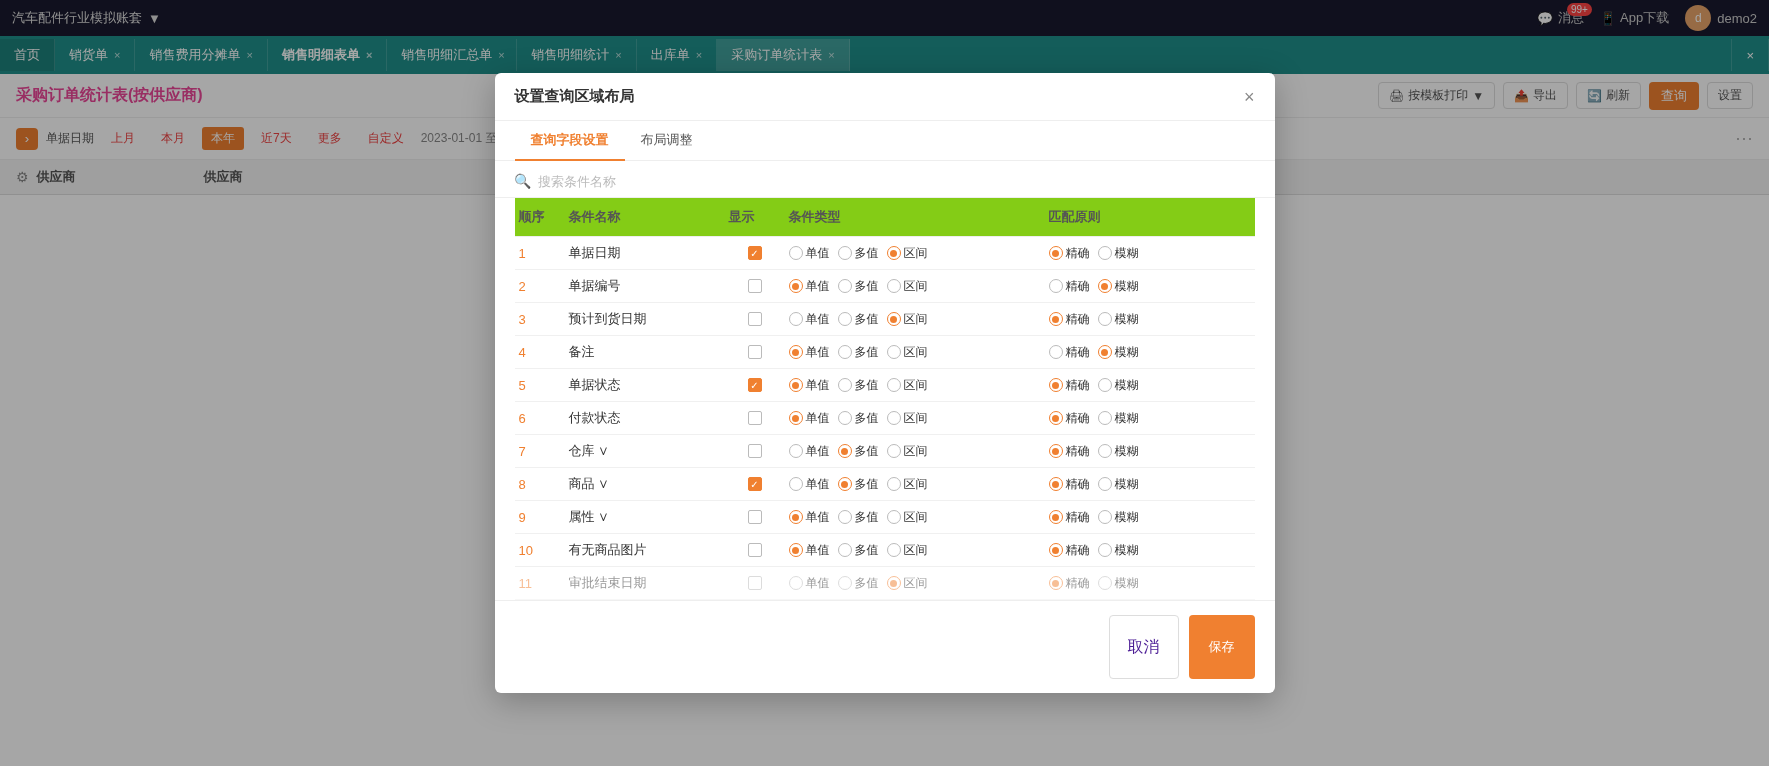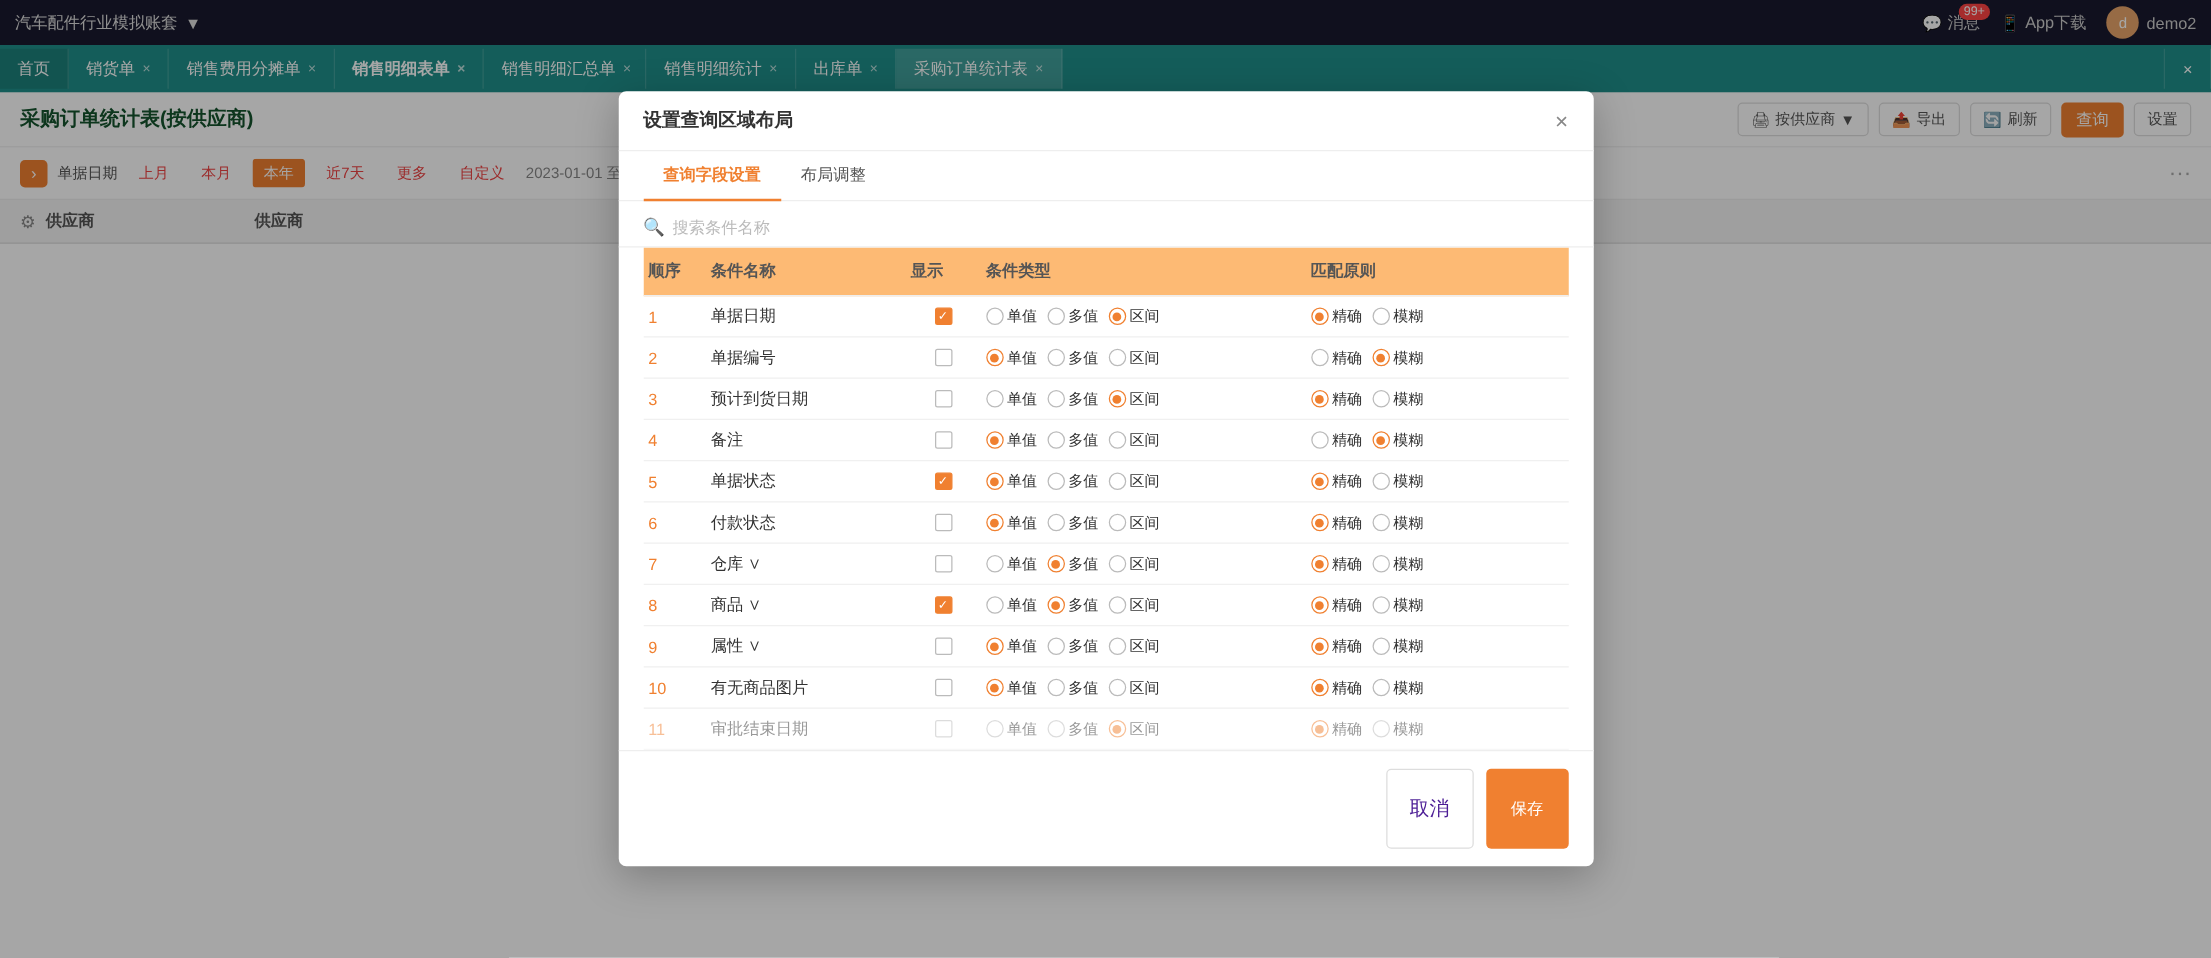--- a/index.html
+++ b/index.html
@@ -48,21 +48,21 @@
     
     .page-header {
       background: #fff;
       padding: 8px 16px;
       display: flex;
       align-items: center;
       justify-content: space-between;
       border-bottom: 1px solid #eee;
       height: 44px;
     }
-    .page-title { font-size: 16px; font-weight: bold; color: #14532d; }
+    .page-title { font-size: 16px; font-weight: bold; color: #ec4899; }
     .header-actions { display: flex; align-items: center; gap: 8px; }
     .btn-outline { border: 1px solid #ddd; background: #fff; padding: 4px 10px; border-radius: 4px; cursor: pointer; font-size: 12px; color: #555; display: flex; align-items: center; gap: 4px; }
     .btn-orange { background: #f08030; color: #fff; border: none; padding: 5px 12px; border-radius: 4px; cursor: pointer; font-size: 13px; }
 
     
     .filter-bar {
       background: #fff;
       padding: 6px 16px;
       display: flex;
       align-items: center;
@@ -162,21 +162,21 @@
     .cond-table {
       flex: 1;
       overflow-y: auto;
       padding: 0 20px;
     }
     .cond-table-header {
       display: grid;
       grid-template-columns: 50px 160px 60px 260px 200px;
       padding: 8px 0;
       border-bottom: 1px solid #eee;
-      background: #fdba74;
+      background: #84cc16;
       position: sticky;
       top: 0;
       z-index: 1;
     }
     .cond-table-header > div {
       font-size: 13px;
       font-weight: bold;
       color: #555;
       padding: 2px 4px;
     }
@@ -305,21 +305,21 @@
     <div class="tab-item" style="border-left:1px solid rgba(255,255,255,0.15);">
       <span>×</span>
     </div>
   </div>
 
   <div class="page-header">
     <span class="page-title">采购订单统计表(按供应商)</span>
     <div class="header-actions">
       <button class="btn-outline">
         <span>🖨</span>
-        <span>按供应商</span>
+        <span>按模板打印</span>
         <span>▼</span>
       </button>
       <button class="btn-outline">
         <span>📤</span>
         <span>导出</span>
       </button>
       <button class="btn-outline">
         <span>🔄</span>
         <span>刷新</span>
       </button>

